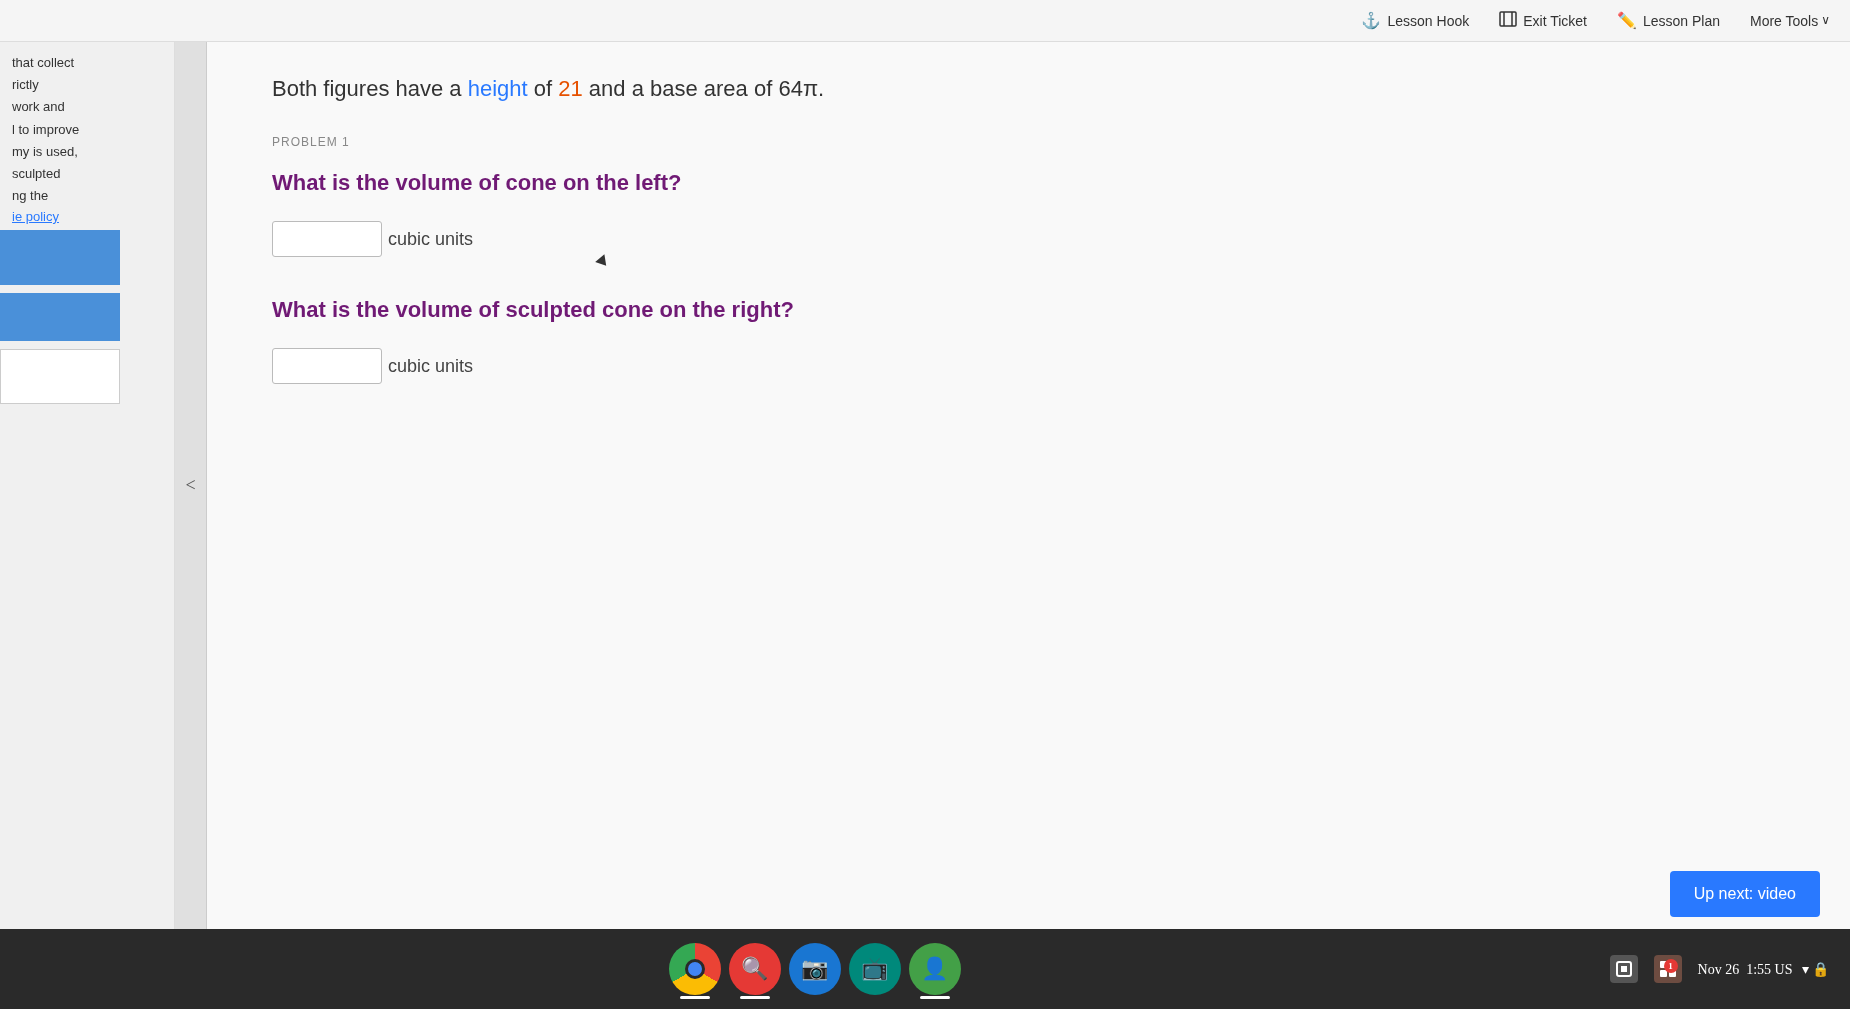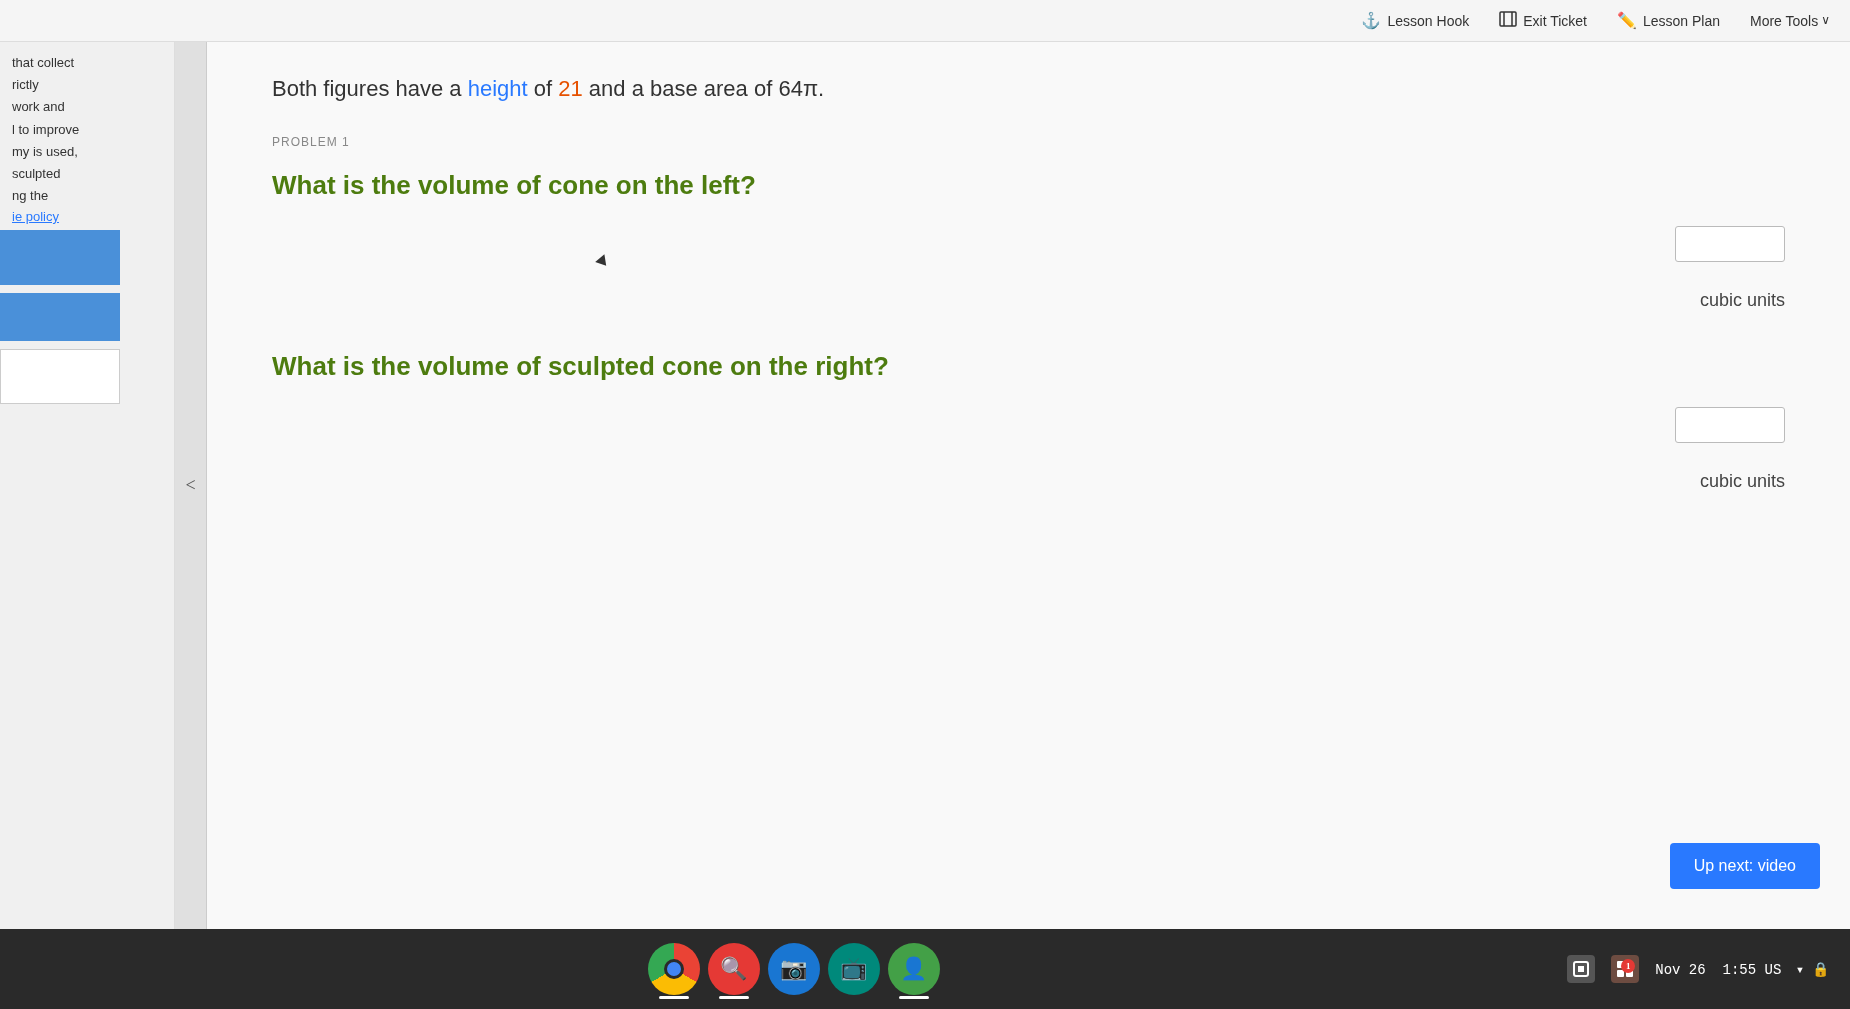--- a/index.html
+++ b/index.html
@@ -161,33 +161,32 @@
     .problem-label {
       font-size: 12px;
       color: #888;
       letter-spacing: 1px;
       text-transform: uppercase;
       font-family: Arial, sans-serif;
       margin-bottom: 21px;
     }
 
     .problem-question {
-      font-size: 26px;
-      color: #4d7c0f;
+      font-size: 22px;
+      color: #701a75;
       font-weight: bold;
       font-family: Arial, sans-serif;
       margin-bottom: 25px;
     }
 
     .answer-row {
       display: flex;
-      align-items: flex-end;
-      gap: 28px;
+      align-items: center;
+      gap: 6px;
       margin-bottom: 40px;
-      flex-direction: column;
     }
 
     .answer-input {
       width: 110px;
       height: 36px;
       border: 1.5px solid #bbb;
       background: #fff;
       border-radius: 3px;
       font-size: 16px;
       padding: 0 8px;
@@ -200,21 +199,21 @@
       font-family: Arial, sans-serif;
     }
 
     .problem-2-section {
       margin-top: 20px;
     }
 
     
     .up-next-btn {
       position: absolute;
-      bottom: 40px;
+      bottom: 12px;
       right: 30px;
       background: #2979ff;
       color: #fff;
       border: none;
       padding: 14px 24px;
       font-size: 16px;
       font-family: Arial, sans-serif;
       cursor: pointer;
       border-radius: 4px;
     }
@@ -294,21 +293,21 @@
       display: flex;
       align-items: center;
       justify-content: center;
       font-size: 14px;
       color: #fff;
       cursor: pointer;
     }
 
     .taskbar-time {
       color: #fff;
-      font-family: Liberation Mono, monospace;
+      font-family: Liberation Serif, serif;
       font-size: 14px;
       text-align: right;
     }
 
     .taskbar-icon-underline {
       position: absolute;
       bottom: -4px;
       left: 50%;
       transform: translateX(-50%);
       width: 30px;

